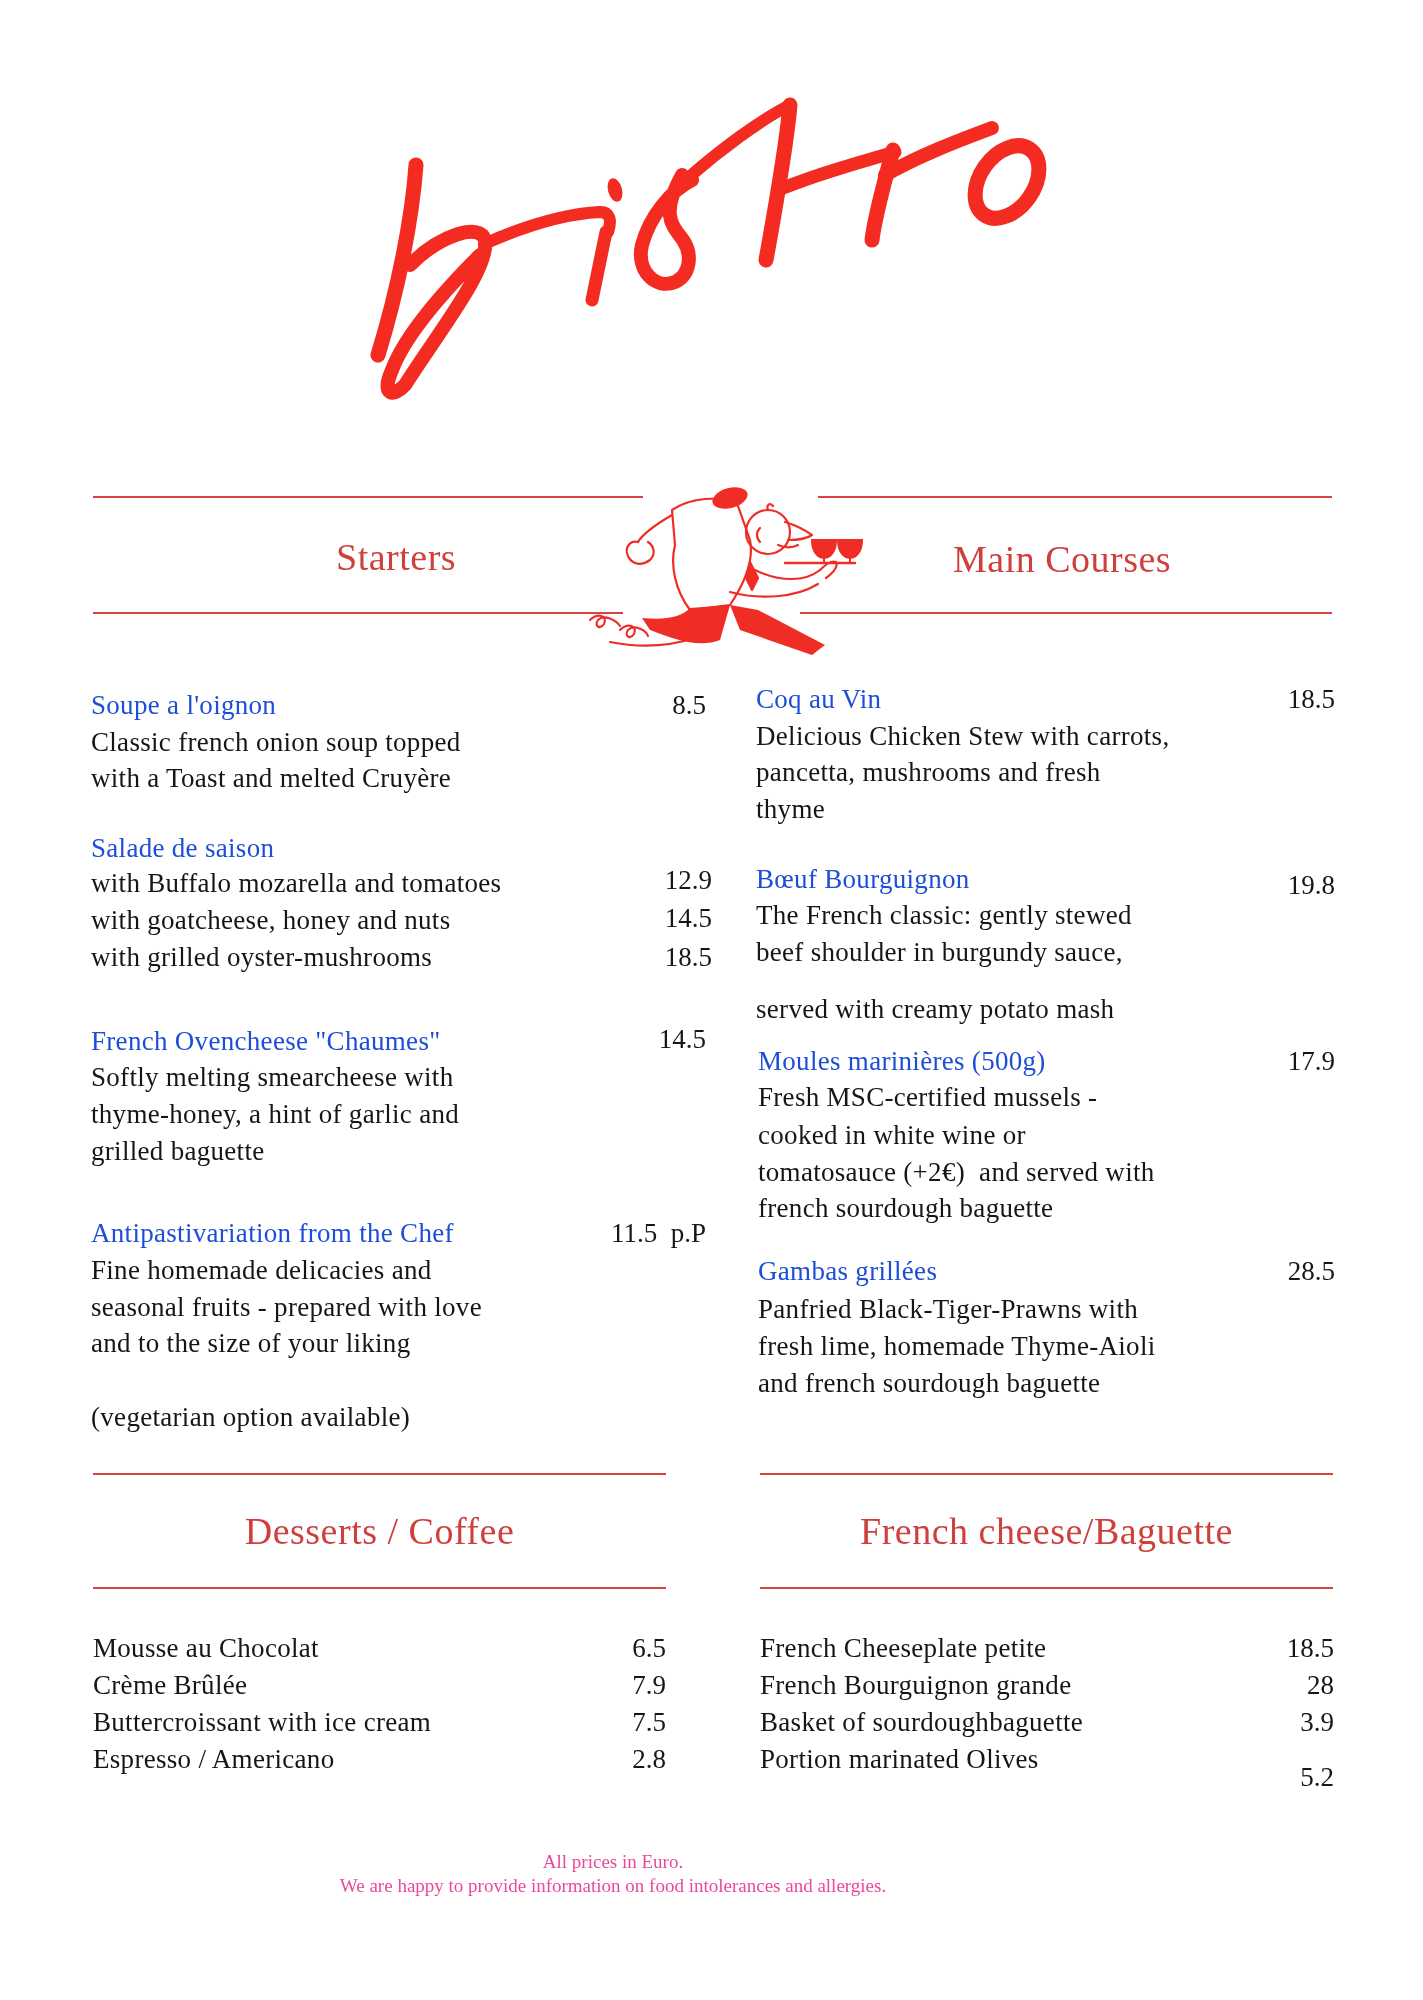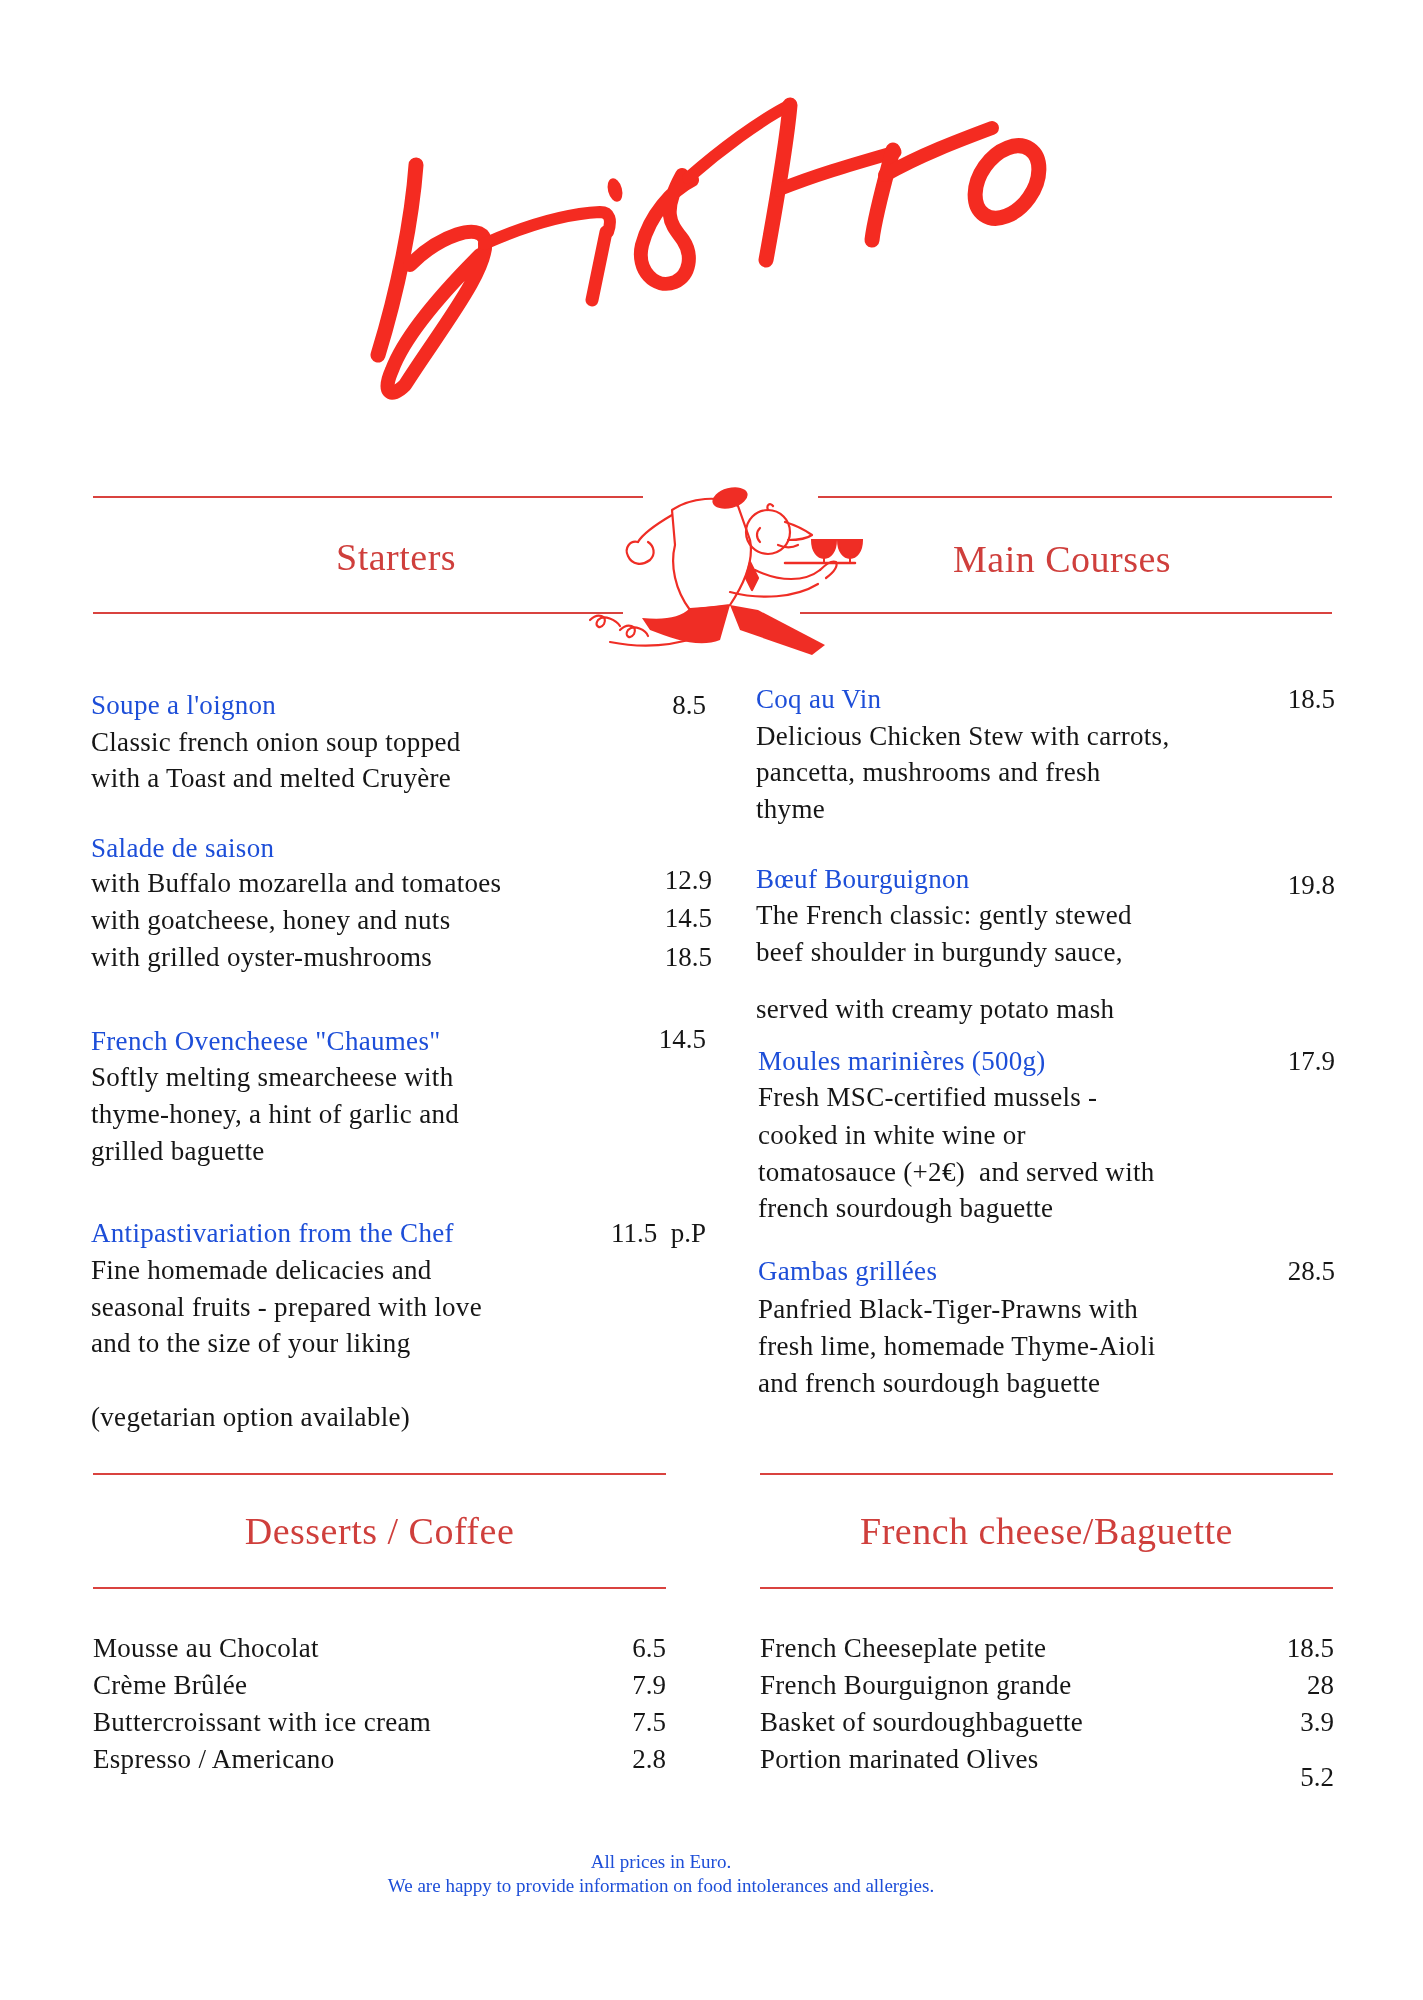--- a/index.html
+++ b/index.html
@@ -9,21 +9,21 @@
   .rule { position: absolute; height: 2px; background: #d9433f; }
   .section-title { position: absolute; font-family: "Liberation Serif", "DejaVu Serif", serif;
                    font-size: 38px; color: #cf3f3c; line-height: 1; white-space: nowrap; letter-spacing: 0.5px; }
   .item-title { position: absolute; font-family: "Liberation Serif", "DejaVu Serif", serif;
                 font-size: 27px; color: #1d4ed8; line-height: 1; white-space: nowrap; letter-spacing: 0.3px; }
   .line { position: absolute; font-family: "Liberation Serif", "DejaVu Serif", serif;
           font-size: 27px; color: #161616; line-height: 1; white-space: nowrap; letter-spacing: 0.3px; }
   .price { position: absolute; font-family: "Liberation Serif", "DejaVu Serif", serif;
            font-size: 27px; color: #161616; line-height: 1; white-space: nowrap; text-align: right; }
   .footer-line { position: absolute; left: 0; width: 1226px; text-align: center;
-                 font-family: "Liberation Serif", "DejaVu Serif", serif; font-size: 19px; color: #1d4ed8; line-height: 1; padding-left: 48px; }
+                 font-family: "Liberation Serif", "DejaVu Serif", serif; font-size: 19px; color: #ec4899; line-height: 1; }
 </style>
 </head>
 <body>
 
 <svg class="abs" style="left:0;top:0;" width="1423" height="420" viewBox="0 0 1423 420">
   <g fill="none" stroke="#f42b21" stroke-linecap="round" stroke-linejoin="round">
 
     <path d="M416 165 C 412 220, 398 290, 378 355" stroke-width="15"></path>
     <path d="M410 265 C 440 235, 480 222, 485 240 C 490 268, 440 330, 405 385 C 390 400, 382 392, 392 370 C 405 335, 445 290, 480 255" stroke-width="14"></path>
 

